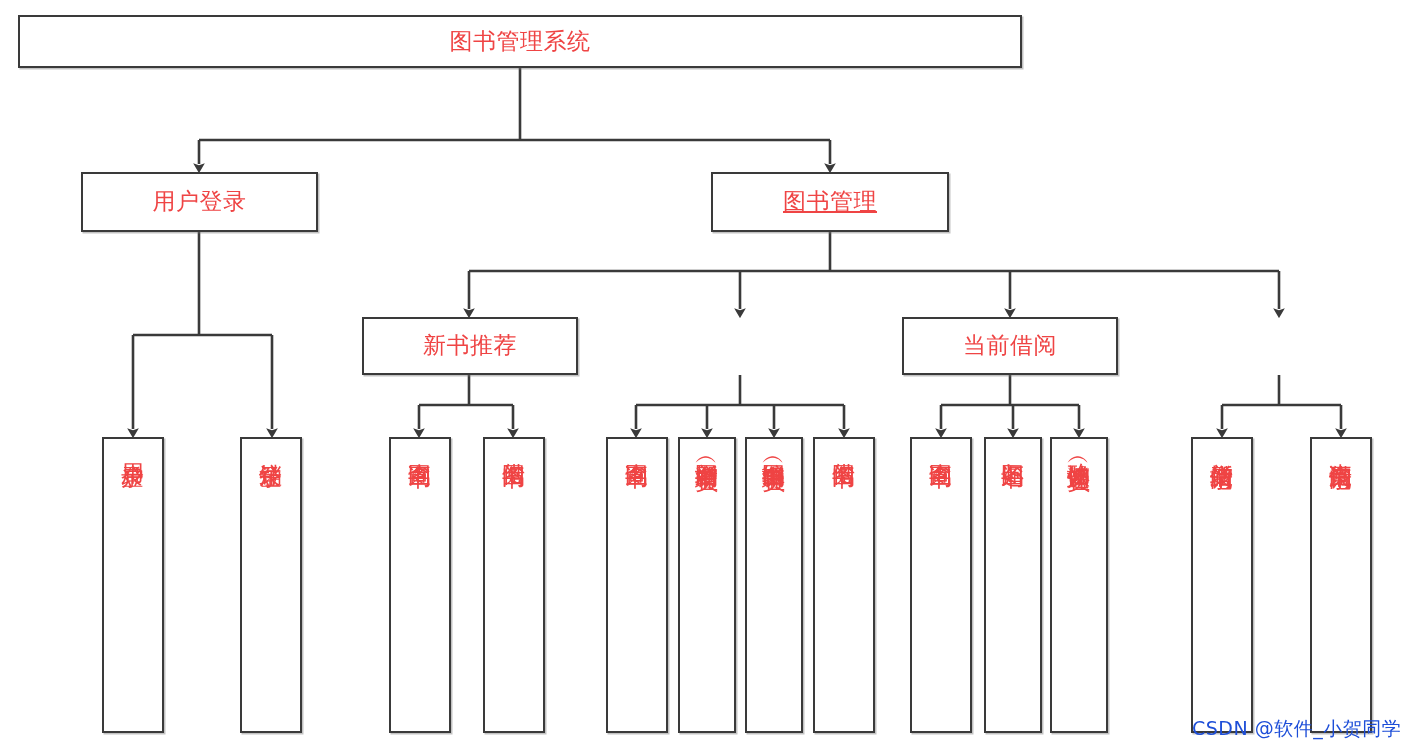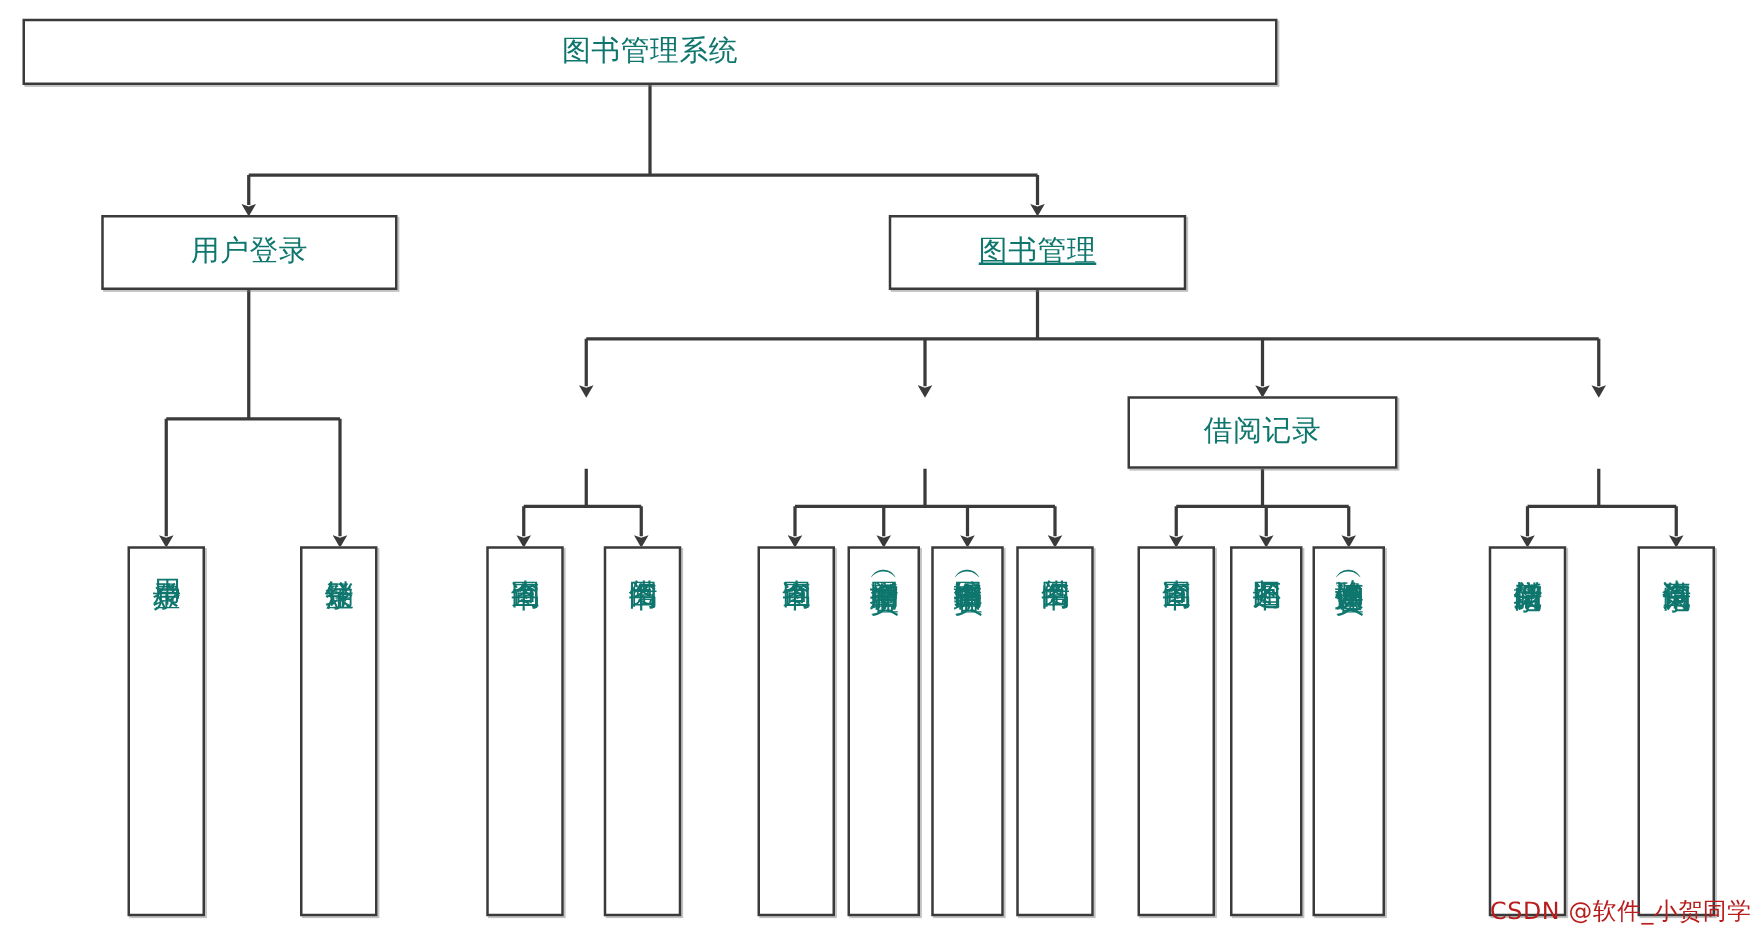--- a/index.html
+++ b/index.html
@@ -27,21 +27,21 @@
     pointer-events: none;
   }
   .node {
     position: absolute;
     box-sizing: border-box;
     border: 2px solid #3a3a3a;
     background: #ffffff;
     display: flex;
     align-items: center;
     justify-content: center;
-    color: #0f766e;
+    color: #ef4444;
     box-shadow: 1.5px 1.5px 0 rgba(120,120,120,0.45);
   }
   .node-h .label {
     font-size: 23px;
     line-height: 1.1;
     letter-spacing: 0.5px;
     white-space: nowrap;
   }
   .node-v {
     align-items: flex-start;
@@ -53,21 +53,21 @@
     font-size: 23px;
     line-height: 1.22;
     letter-spacing: 1px;
     white-space: nowrap;
     display: block;
   }
   .node-root .label { font-size: 23px; }
   .watermark {
     position: absolute;
     font-size: 19px;
-    color: #b91c1c;
+    color: #1d4ed8;
     white-space: nowrap;
     letter-spacing: 0.5px;
   }
 </style>
 </head>
 <body>
 
 <div id="canvas">
 
   <svg id="wires" viewBox="0 0 1405 747" xmlns="http://www.w3.org/2000/svg">
@@ -127,22 +127,25 @@
     <span class="label">图书管理系统</span>
   </div>
 
   <div class="node node-h" style="left: 81px; top: 172px; width: 237px; height: 60px;">
     <span class="label">用户登录</span>
   </div>
   <div class="node node-h" style="left: 711px; top: 172px; width: 238px; height: 60px; text-decoration: underline;">
     <span class="label">图书管理</span>
   </div>
 
+  <div class="node node-h" style="left: 362px; top: 317px; width: 216px; height: 58px;">
+    <span class="label">新书推荐</span>
+  </div>
   <div class="node node-h" style="left: 902px; top: 317px; width: 216px; height: 58px;">
-    <span class="label">借阅记录</span>
+    <span class="label">当前借阅</span>
   </div>
 
   <div class="node node-v" style="left: 102px; top: 437px; width: 62px; height: 296px;">
     <span class="label">用户登录</span>
   </div>
   <div class="node node-v" style="left: 240px; top: 437px; width: 62px; height: 296px;">
     <span class="label">注销登录</span>
   </div>
   <div class="node node-v" style="left: 389px; top: 437px; width: 62px; height: 296px;">
     <span class="label">查询图书</span>

